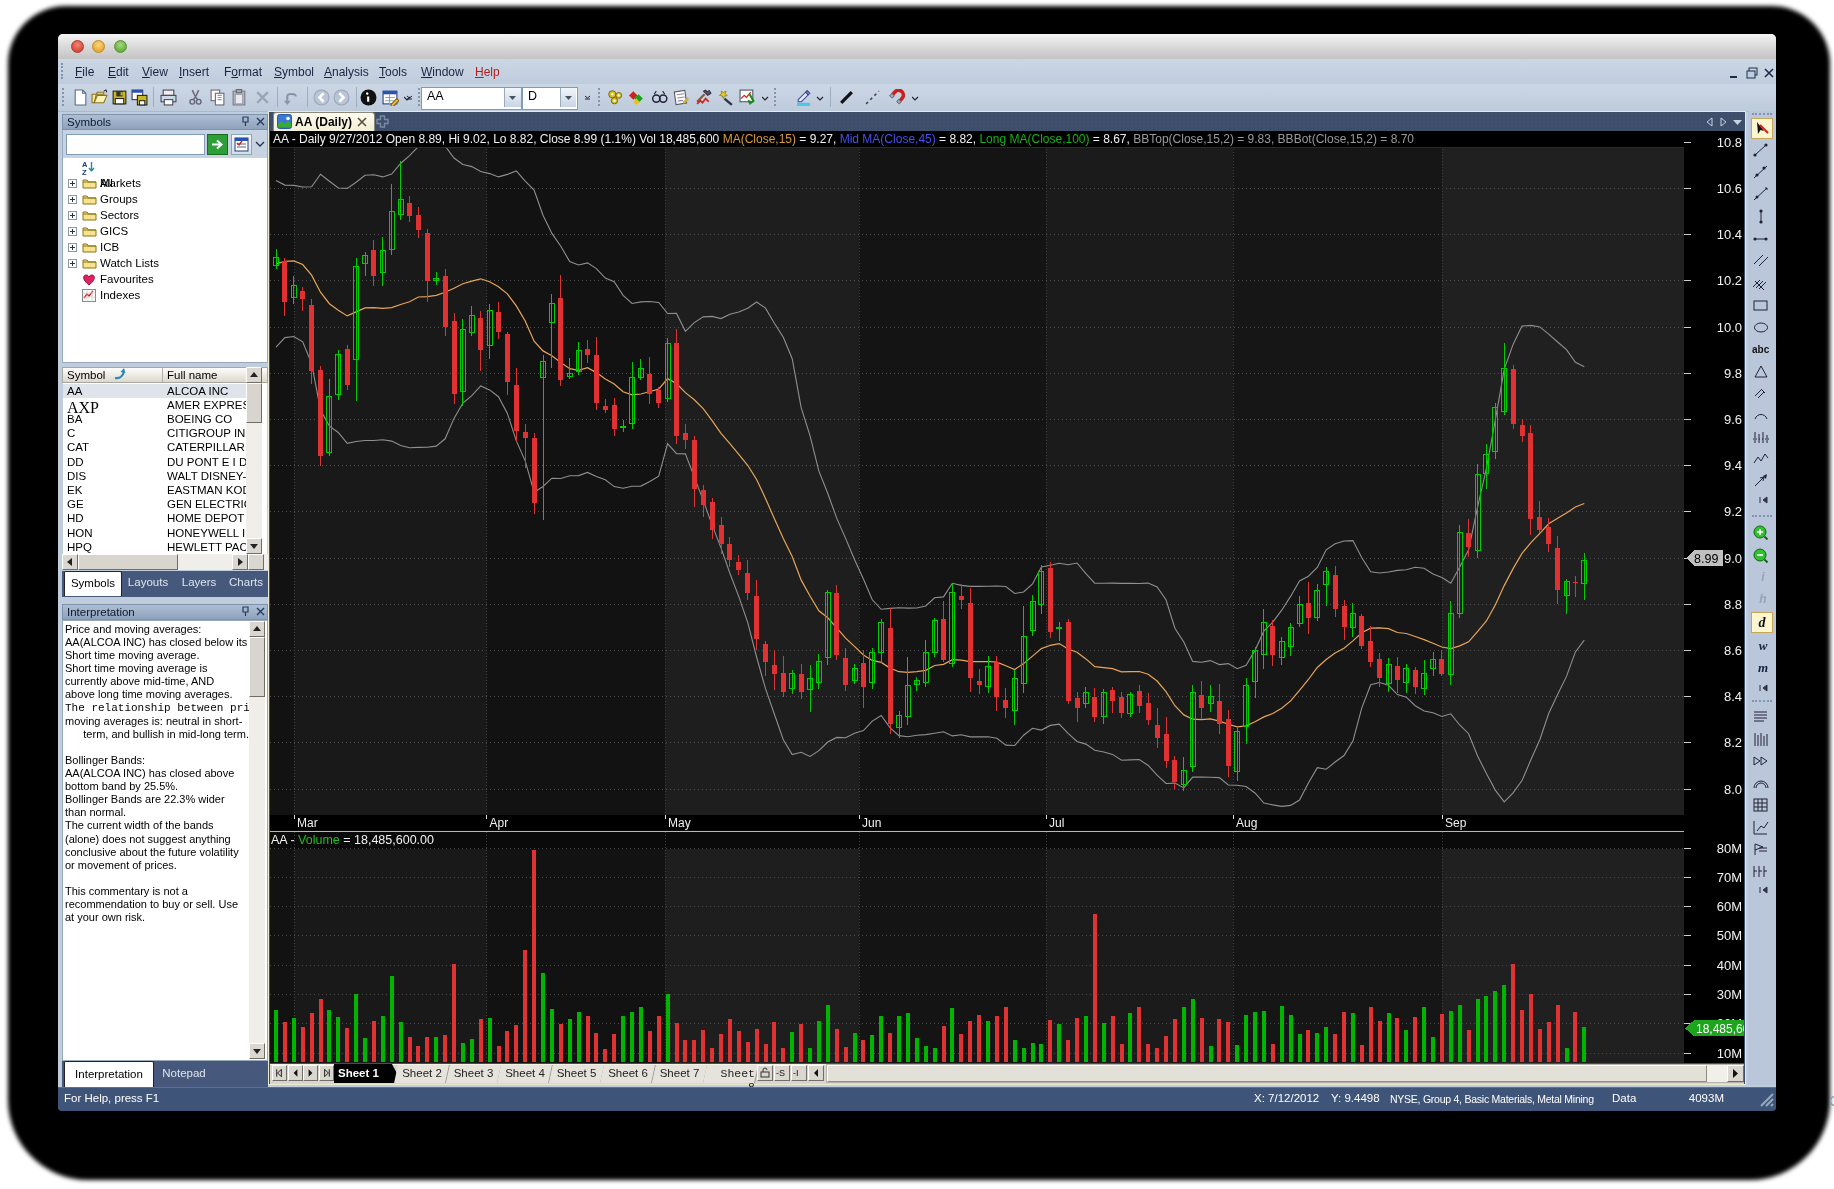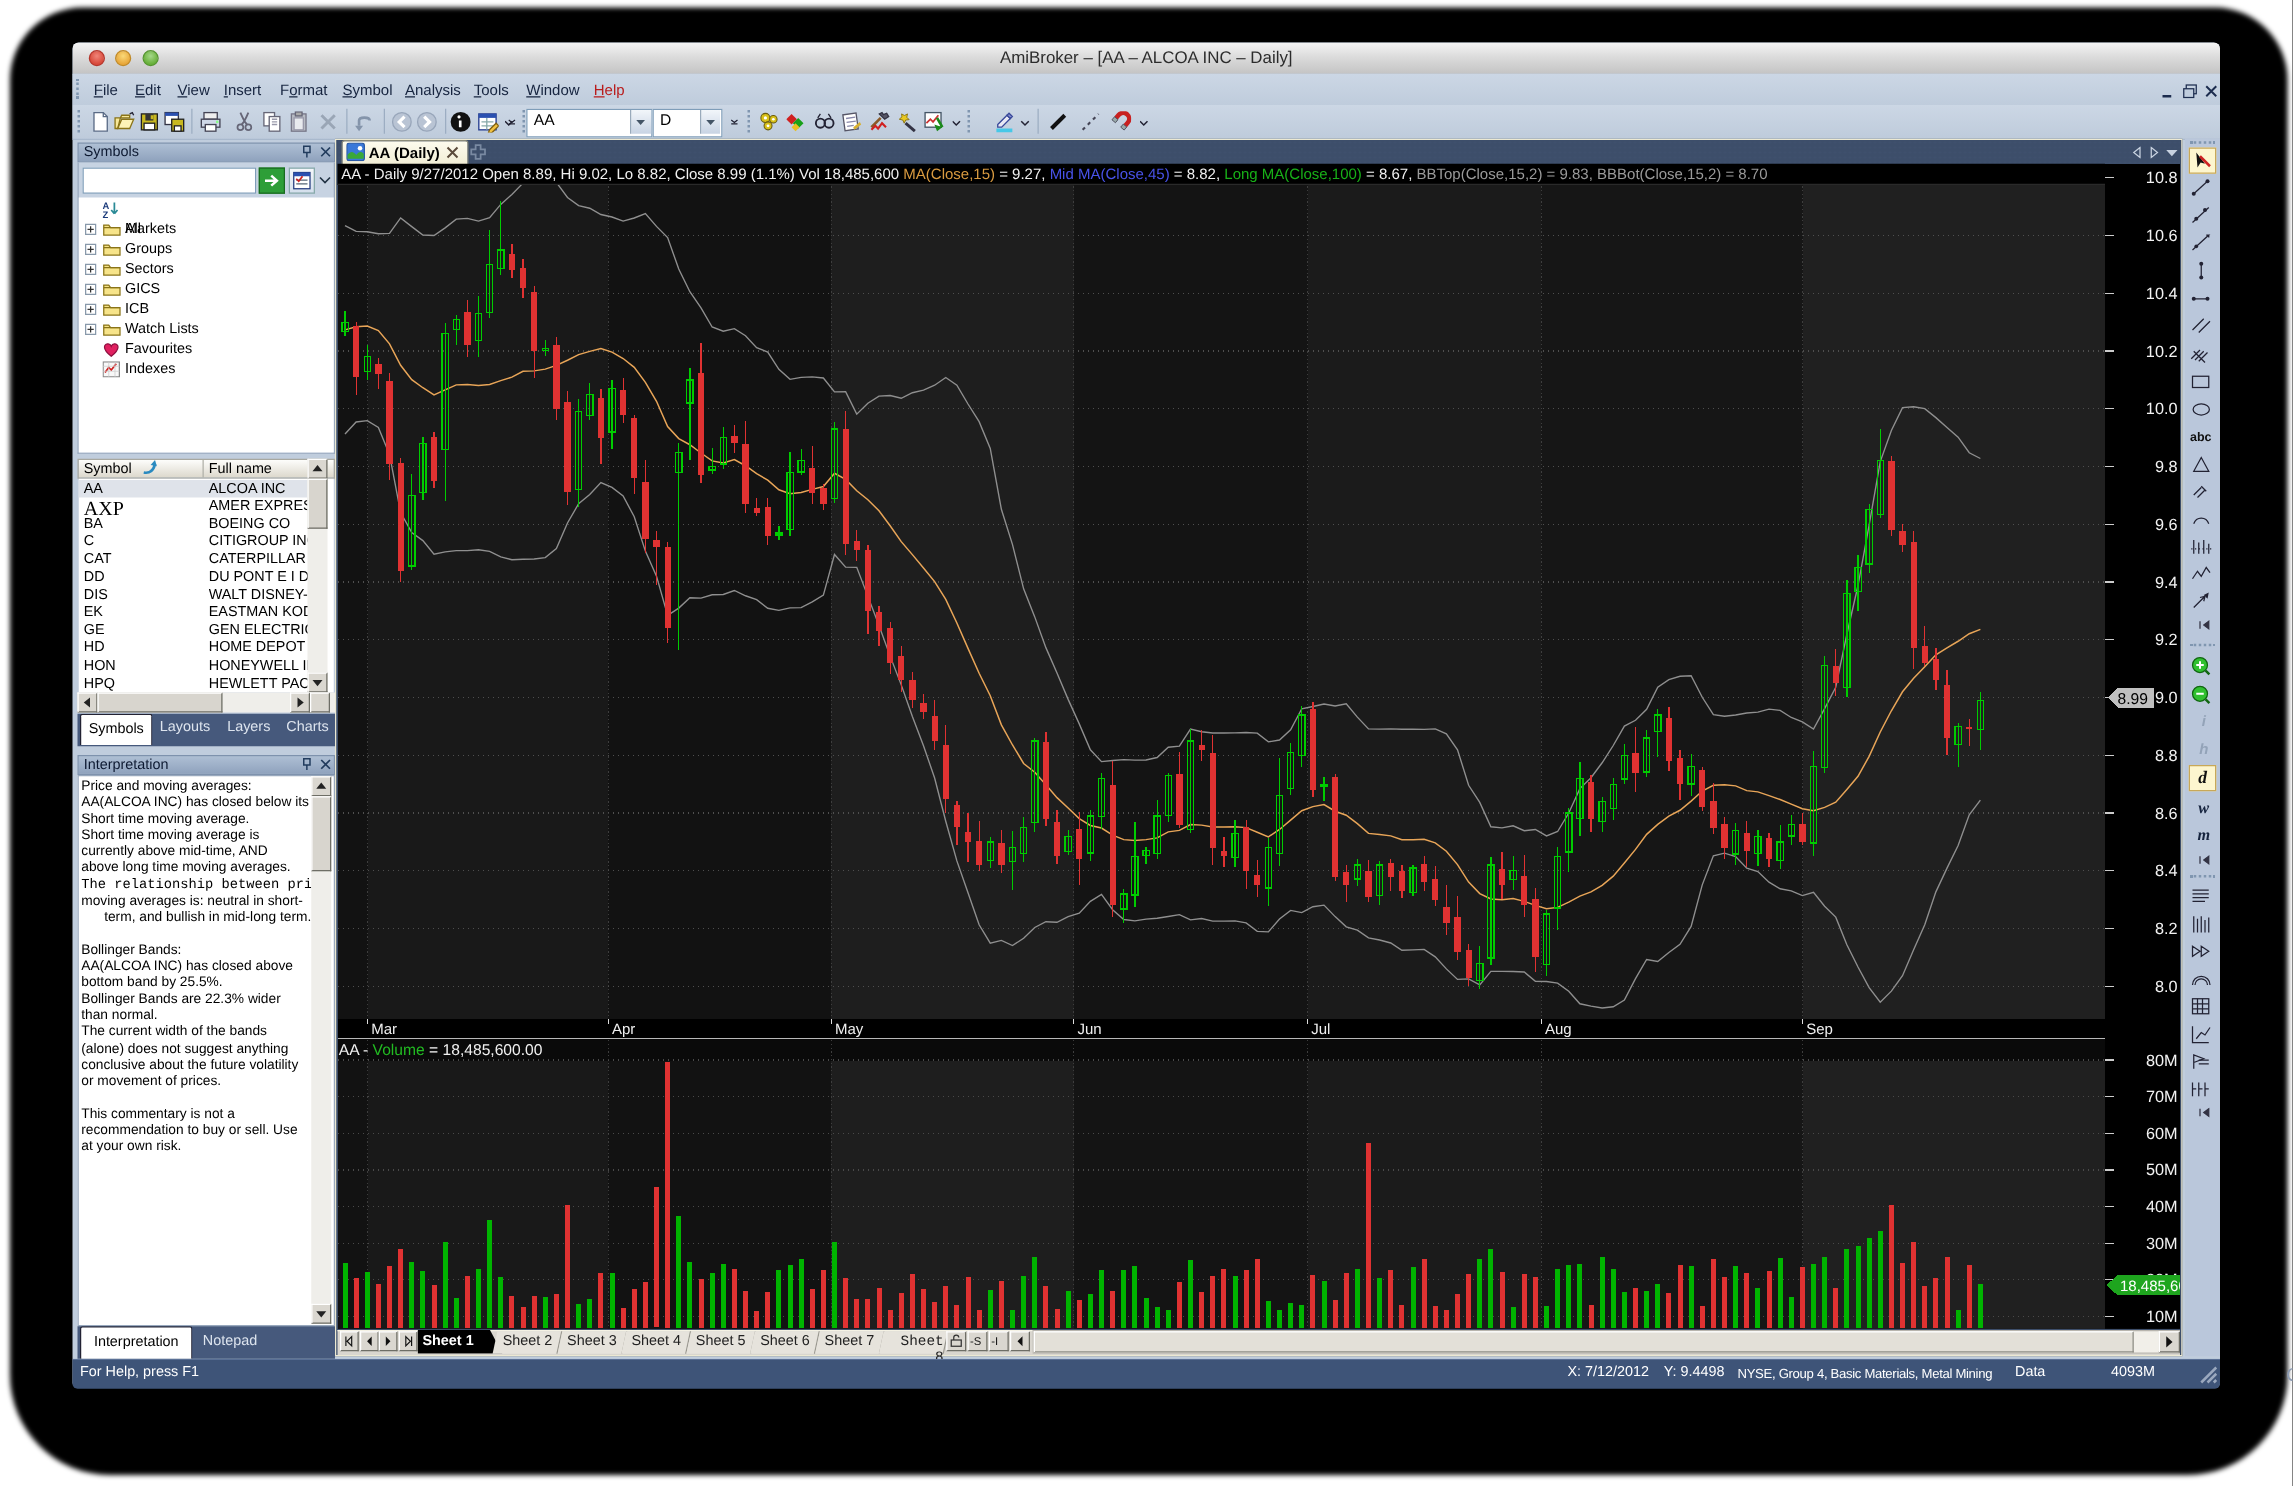--- a/index.html
+++ b/index.html
@@ -6,21 +6,20 @@
 #win{position:absolute;left:58px;top:34px;width:1718px;height:1076px;}
 </style></head><body>
 <div id="page">
 <div style="position:absolute;left:8px;top:6px;width:1822px;height:1174px;background:#000;border-radius:58px 58px 80px 80px;filter:blur(2px);"></div>
 <div id="win">
 <div style="position:absolute;left:0;top:0;width:1718px;height:1076px;background:#c0cddd;border-radius:5px 5px 4px 4px;">
         <div style="position:absolute;left:0px;top:0px;width:1718px;height:25px;background:linear-gradient(#f5f5f5,#dcdcdc 45%,#c4c4c4);border-radius:5px 5px 0 0;border-bottom:1px solid #8e8e8e;"></div>
         <div style="position:absolute;left:12.5px;top:6px;width:13px;height:13px;background:radial-gradient(circle at 50% 35%,#f08579,#d8493a 70%);border:1px solid #b5362c;border-radius:50%;box-sizing:border-box;"></div>
         <div style="position:absolute;left:34px;top:6px;width:13px;height:13px;background:radial-gradient(circle at 50% 35%,#fad979,#e8a73b 70%);border:1px solid #c08a28;border-radius:50%;box-sizing:border-box;"></div>
         <div style="position:absolute;left:55.5px;top:6px;width:13px;height:13px;background:radial-gradient(circle at 50% 35%,#a5d88a,#68b03a 70%);border:1px solid #569532;border-radius:50%;box-sizing:border-box;"></div>
-        <div style="position:absolute;left:600px;top:4px;width:520px;height:17px;font-family:'Liberation Sans',sans-serif;font-size:13.5px;color:#2c2c2c;text-align:center;left:599.0px;">AmiBroker – [AA – ALCOA INC – Daily]</div>
         <div style="position:absolute;left:0px;top:25px;width:1718px;height:25px;background:linear-gradient(#ccd7e5,#bfccdc);"></div>
         <div style="position:absolute;left:3px;top:29px;width:3px;height:16px;border-left:2px dotted #8096b0;"></div>
         <div style="position:absolute;left:17px;top:31px;width:60px;height:15px;font-family:'Liberation Sans',sans-serif;font-size:12px;color:#16243f;"><span style="text-decoration:underline">F</span>ile</div>
         <div style="position:absolute;left:50px;top:31px;width:60px;height:15px;font-family:'Liberation Sans',sans-serif;font-size:12px;color:#16243f;"><span style="text-decoration:underline">E</span>dit</div>
         <div style="position:absolute;left:84px;top:31px;width:60px;height:15px;font-family:'Liberation Sans',sans-serif;font-size:12px;color:#16243f;"><span style="text-decoration:underline">V</span>iew</div>
         <div style="position:absolute;left:121px;top:31px;width:60px;height:15px;font-family:'Liberation Sans',sans-serif;font-size:12px;color:#16243f;"><span style="text-decoration:underline">I</span>nsert</div>
         <div style="position:absolute;left:166px;top:31px;width:60px;height:15px;font-family:'Liberation Sans',sans-serif;font-size:12px;color:#16243f;">F<span style="text-decoration:underline">o</span>rmat</div>
         <div style="position:absolute;left:216px;top:31px;width:60px;height:15px;font-family:'Liberation Sans',sans-serif;font-size:12px;color:#16243f;"><span style="text-decoration:underline">S</span>ymbol</div>
         <div style="position:absolute;left:266px;top:31px;width:60px;height:15px;font-family:'Liberation Sans',sans-serif;font-size:12px;color:#16243f;"><span style="text-decoration:underline">A</span>nalysis</div>
         <div style="position:absolute;left:321px;top:31px;width:60px;height:15px;font-family:'Liberation Sans',sans-serif;font-size:12px;color:#16243f;"><span style="text-decoration:underline">T</span>ools</div>

